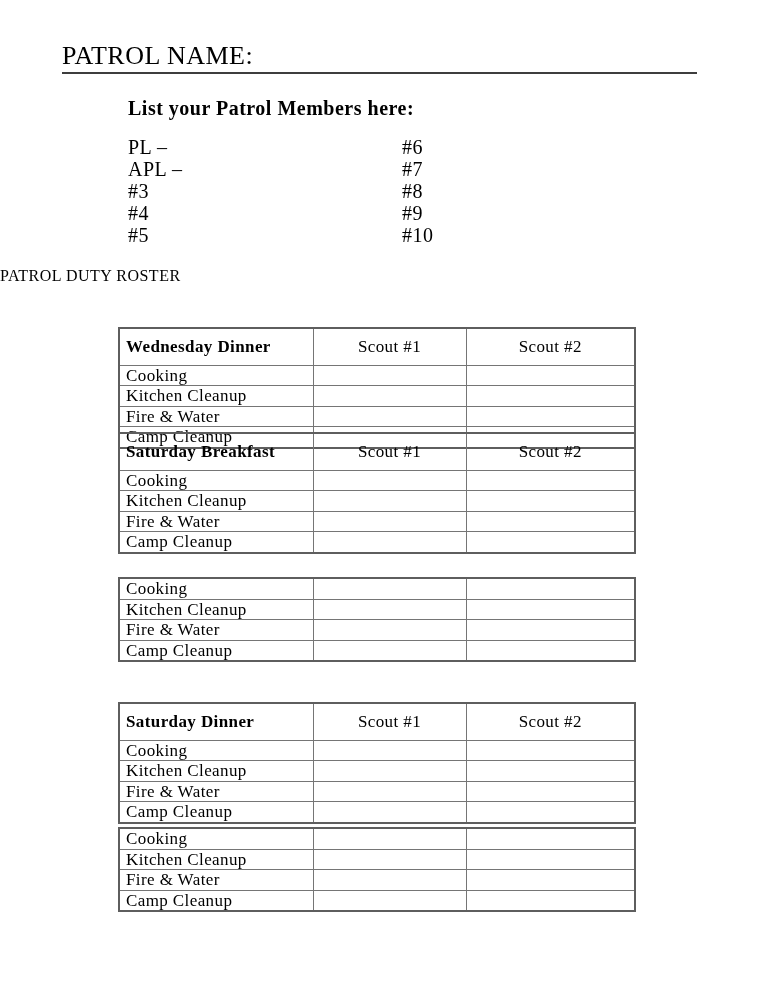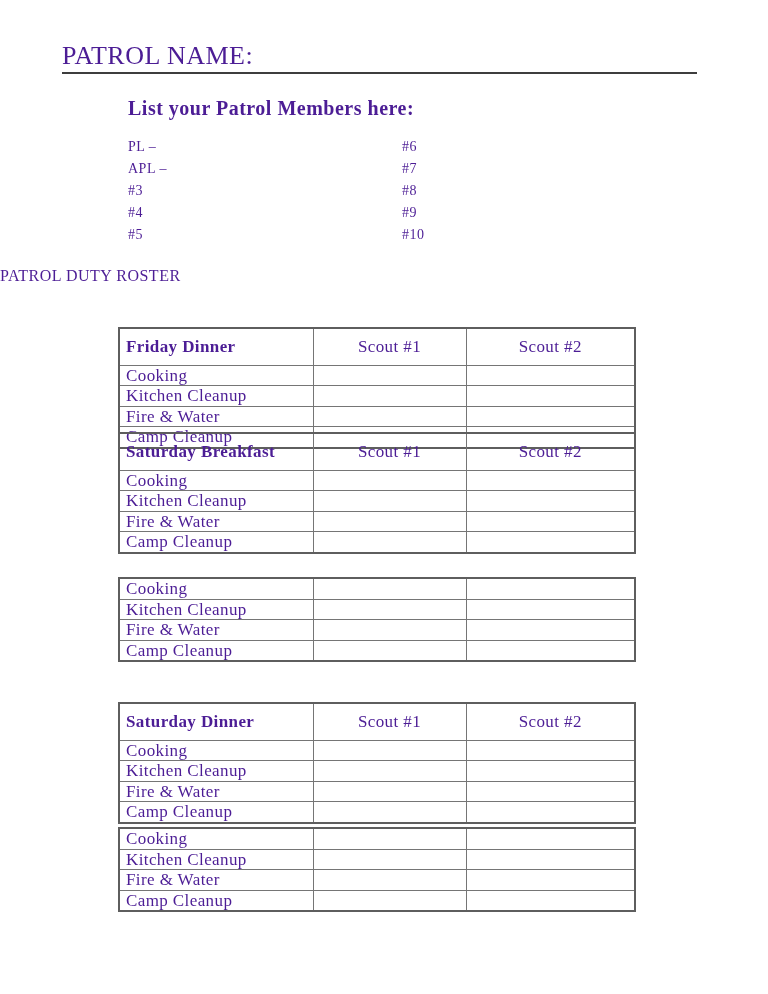--- a/index.html
+++ b/index.html
@@ -1,21 +1,21 @@
 <!DOCTYPE html>
 <html><head>
 <meta charset="utf-8">
 <style>
   html, body { margin: 0; padding: 0; background: #ffffff; }
   .page {
     position: relative;
     width: 768px;
     height: 994px;
     background: #ffffff;
-    color: #4c1d95;
+    color: #000000;
     font-family: "Liberation Serif", "DejaVu Serif", serif;
     overflow: hidden;
   }
 
   
   .patrol-row {
     position: absolute;
     left: 62px;
     top: 41px;
     width: 635px;
@@ -36,21 +36,21 @@
     position: absolute;
     left: 128px;
     top: 97px;
     font-size: 20px;
     font-weight: bold;
     letter-spacing: 0.5px;
   }
   .members-col {
     position: absolute;
     top: 136px;
-    font-size: 14px;
+    font-size: 20px;
     letter-spacing: 0.5px;
   }
   .members-col.left  { left: 128px; }
   .members-col.right { left: 402px; }
   .members-col div { height: 22px; line-height: 22px; }
 
   
   .roster-title {
     position: absolute;
     left: 0;
@@ -119,21 +119,21 @@
 
   <div class="tbl" style="top:327px">
     <table>
       <colgroup>
           <col class="c1">
           <col class="c2">
           <col class="c3">
         </colgroup>
       <tbody>
           <tr>
-        <th class="meal">Friday Dinner</th>
+        <th class="meal">Wednesday Dinner</th>
         <th class="scout">Scout #1</th>
         <th class="scout">Scout #2</th>
       </tr>
       <tr>
         <td class="duty">Cooking</td>
         <td class="entry"></td>
         <td class="entry"></td>
       </tr>
       <tr>
         <td class="duty">Kitchen Cleanup</td>

